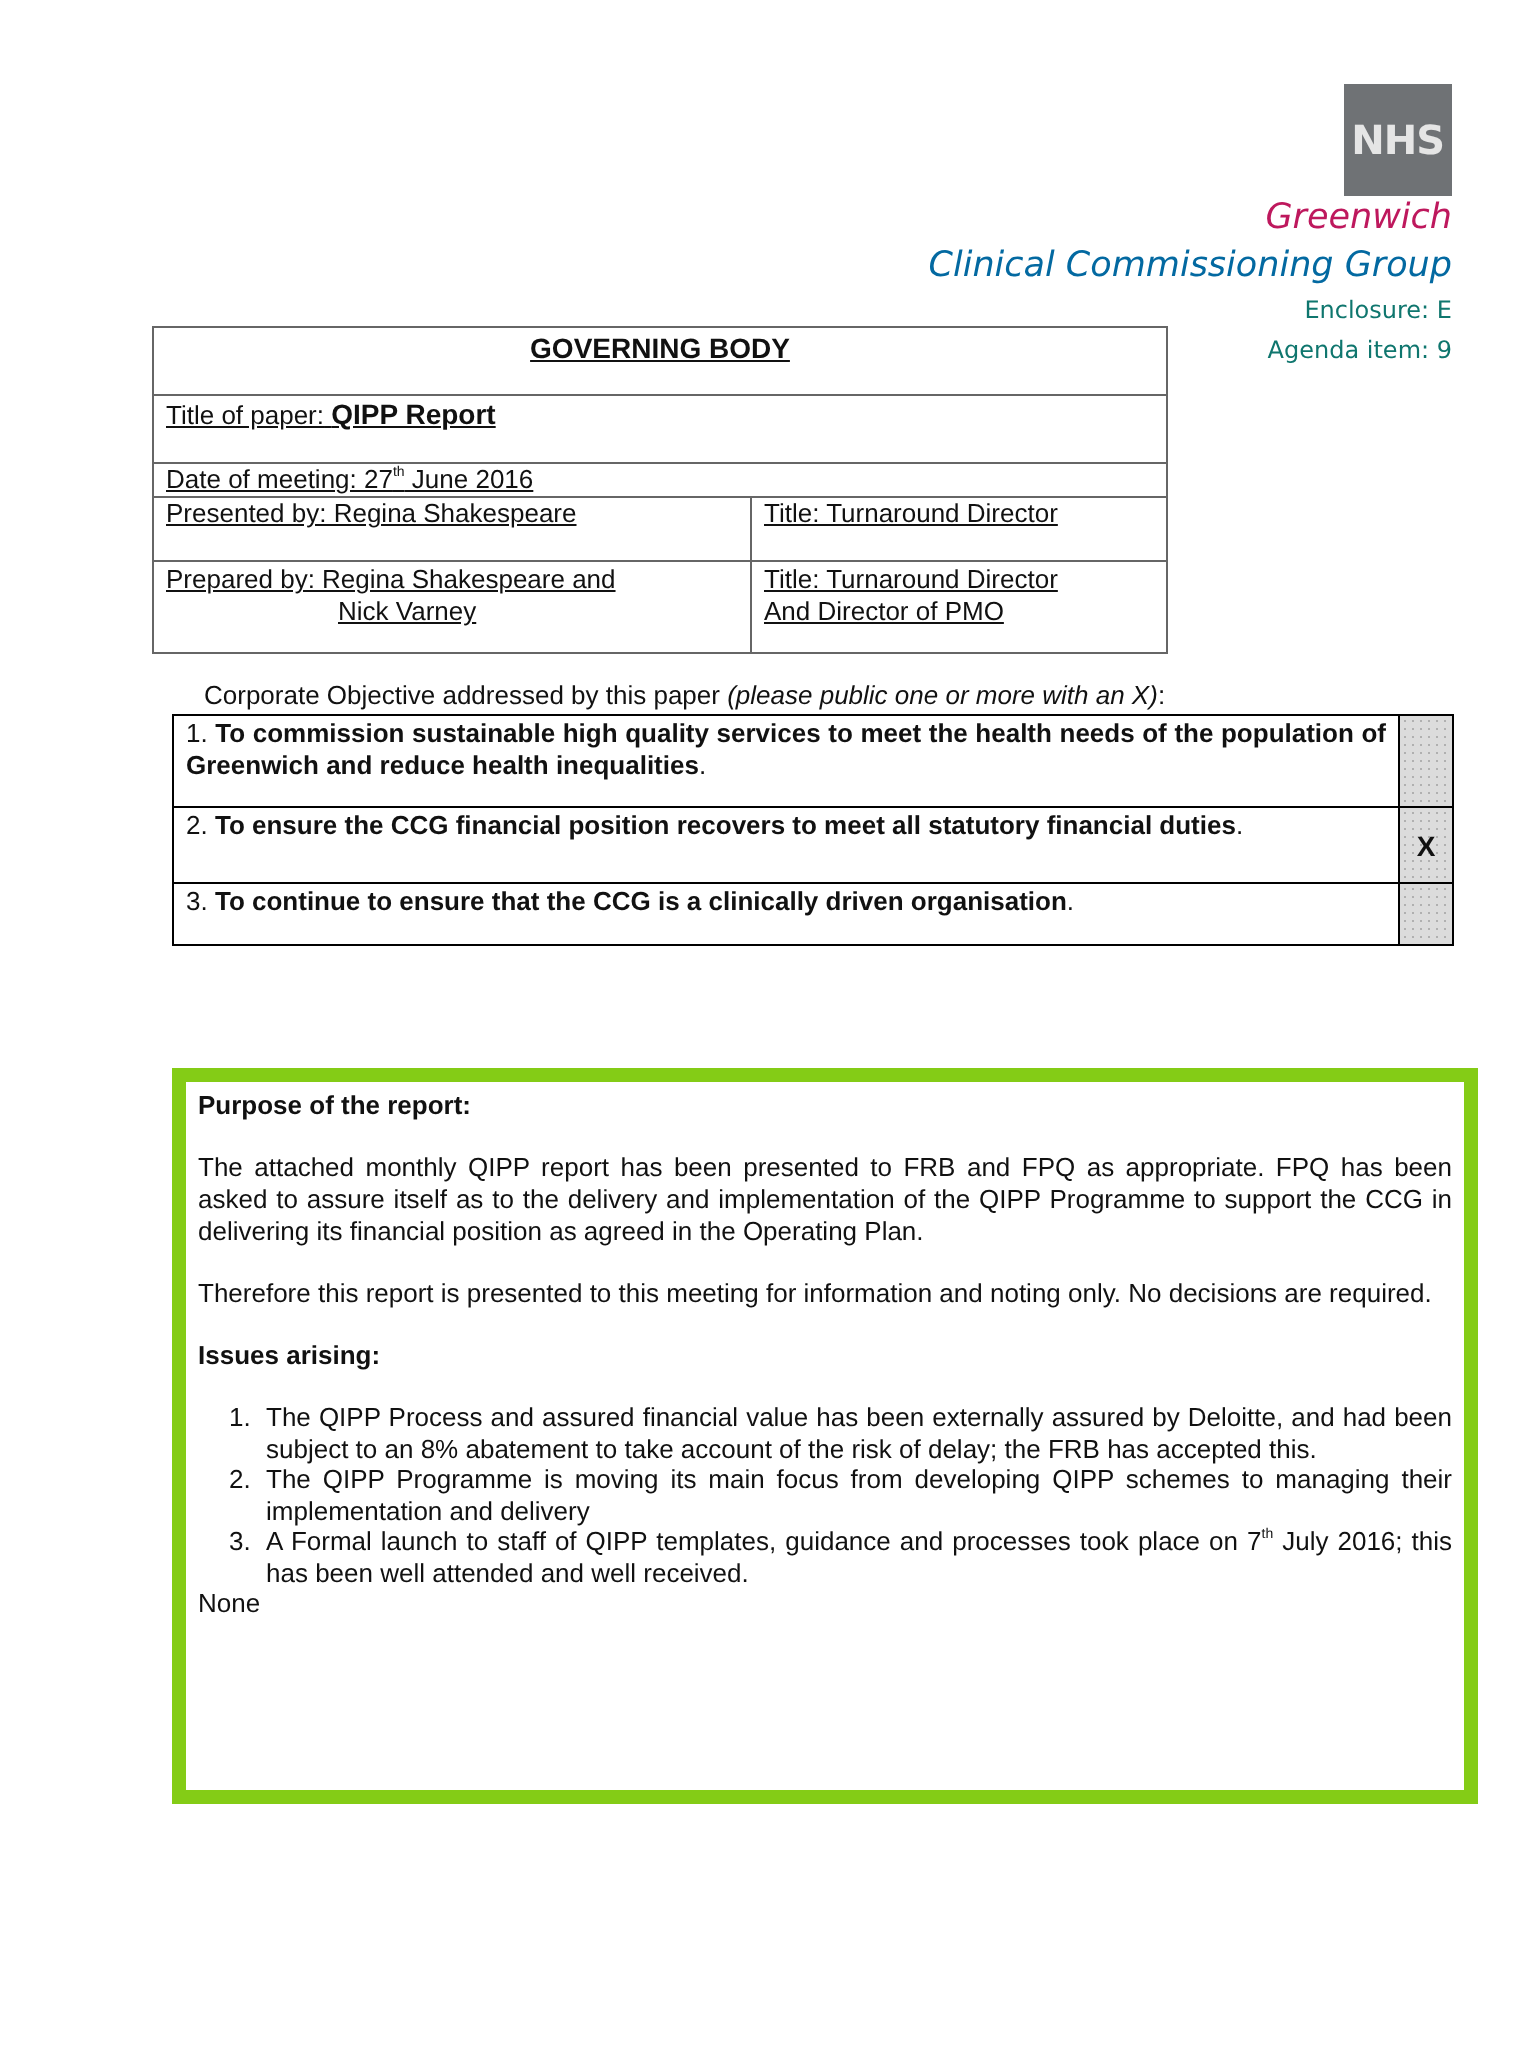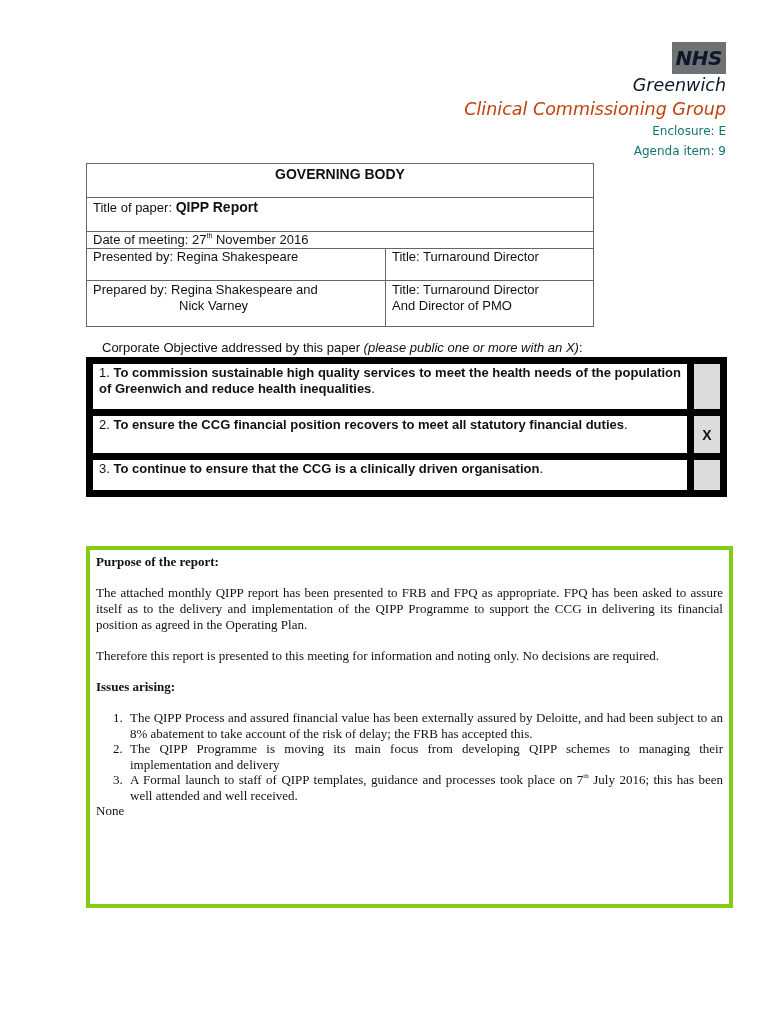--- a/index.html
+++ b/index.html
@@ -17,61 +17,61 @@
     }
     .header {
       position: absolute;
       right: 44px;
       top: 42px;
       text-align: right;
     }
     .nhs-logo {
       display: inline-block;
       background: #6f7275;
-      color: #0f172a;
-      font-family: "DejaVu Sans", sans-serif;
-      font-weight: bold;
-      font-style: italic;
+      color: #e5e5e5;
+      font-family: "DejaVu Sans", sans-serif;
+      font-weight: bold;
       font-size: 20px;
       letter-spacing: -0.5px;
-      padding: 4px 4px;
+      padding: 16px 4px;
       line-height: 24px;
       height: 24px;
     }
     .org-line1 {
       font-family: "DejaVu Sans", sans-serif;
       font-style: italic;
       font-size: 17.5px;
       line-height: 23px;
-      color: #0f172a;
+      color: #be185d;
     }
     .org-line2 {
       font-family: "DejaVu Sans", sans-serif;
       font-style: italic;
       font-size: 17.5px;
       line-height: 24px;
-      color: #c2410c;
+      color: #0369a1;
     }
     .enclosure, .agenda {
       font-family: "DejaVu Sans", sans-serif;
       font-weight: normal;
       font-size: 12px;
       line-height: 20px;
       color: #0f766e;
     }
 
     table {
       border-collapse: collapse;
     }
     .t-header {
       position: absolute;
-      left: 86px;
+      left: 76px;
       top: 163px;
       width: 508px;
       font-size: 13px;
+      text-decoration: underline;
     }
     .t-header td {
       border: 1px solid #666;
       padding: 0 6px;
       vertical-align: top;
       line-height: 16px;
     }
     .gb-title {
       text-align: center;
       font-weight: bold;
@@ -98,21 +98,21 @@
     .objective-intro i { font-style: italic; }
 
     .t-obj {
       position: absolute;
       left: 86px;
       top: 357px;
       width: 641px;
       font-size: 13px;
     }
     .t-obj td {
-      border: 7px solid #000000;
+      border: 1px solid #000000;
       vertical-align: top;
       line-height: 16px;
       padding: 1px 6px 0 6px;
     }
     .t-obj td.text { text-align: justify; }
     .t-obj td.mark {
       width: 26px;
       padding: 0;
       background-color: #dcdcdc;
       background-image: radial-gradient(#b0b0b0 0.6px, transparent 0.7px);
@@ -124,28 +124,27 @@
     }
     .obj-row-1 td { height: 44px; }
     .obj-row-2 td { height: 36px; }
     .obj-row-3 td { height: 29px; }
     .obj-row-4 td { height: 29px; }
     .t-obj b { font-weight: bold; }
 
     .purpose-box {
       position: absolute;
       left: 86px;
-      top: 546px;
+      top: 534px;
       width: 627px;
       height: 354px;
-      border: 4px solid #84cc16;
+      border: 7px solid #84cc16;
       padding: 0 6px;
       font-size: 13px;
       line-height: 16px;
-      font-family: Liberation Serif, serif;
     }
     .purpose-box h3 {
       font-size: 13px;
       font-weight: bold;
       margin: 4px 0 0 0;
       line-height: 16px;
     }
     .purpose-box p {
       margin: 0;
       text-align: justify;
@@ -181,21 +180,21 @@
       <tr>
     <td colspan="2" class="gb-title">GOVERNING BODY</td>
   </tr>
   <tr class="row-title">
     <td colspan="2">
       <span>Title of paper:</span>
       <span class="qipp">QIPP Report</span>
     </td>
   </tr>
   <tr class="row-date">
-    <td colspan="2"><span>Date of meeting: 27</span><sup>th</sup><span> November 2016</span></td>
+    <td colspan="2"><span>Date of meeting: 27</span><sup>th</sup><span> June 2016</span></td>
   </tr>
   <tr class="row-presented">
     <td class="col-left">Presented by: Regina Shakespeare</td>
     <td>Title:  Turnaround Director</td>
   </tr>
   <tr class="row-prepared">
     <td class="col-left">
       <span>Prepared by: Regina Shakespeare and</span>
       <span class="indent">Nick Varney</span>
     </td>

